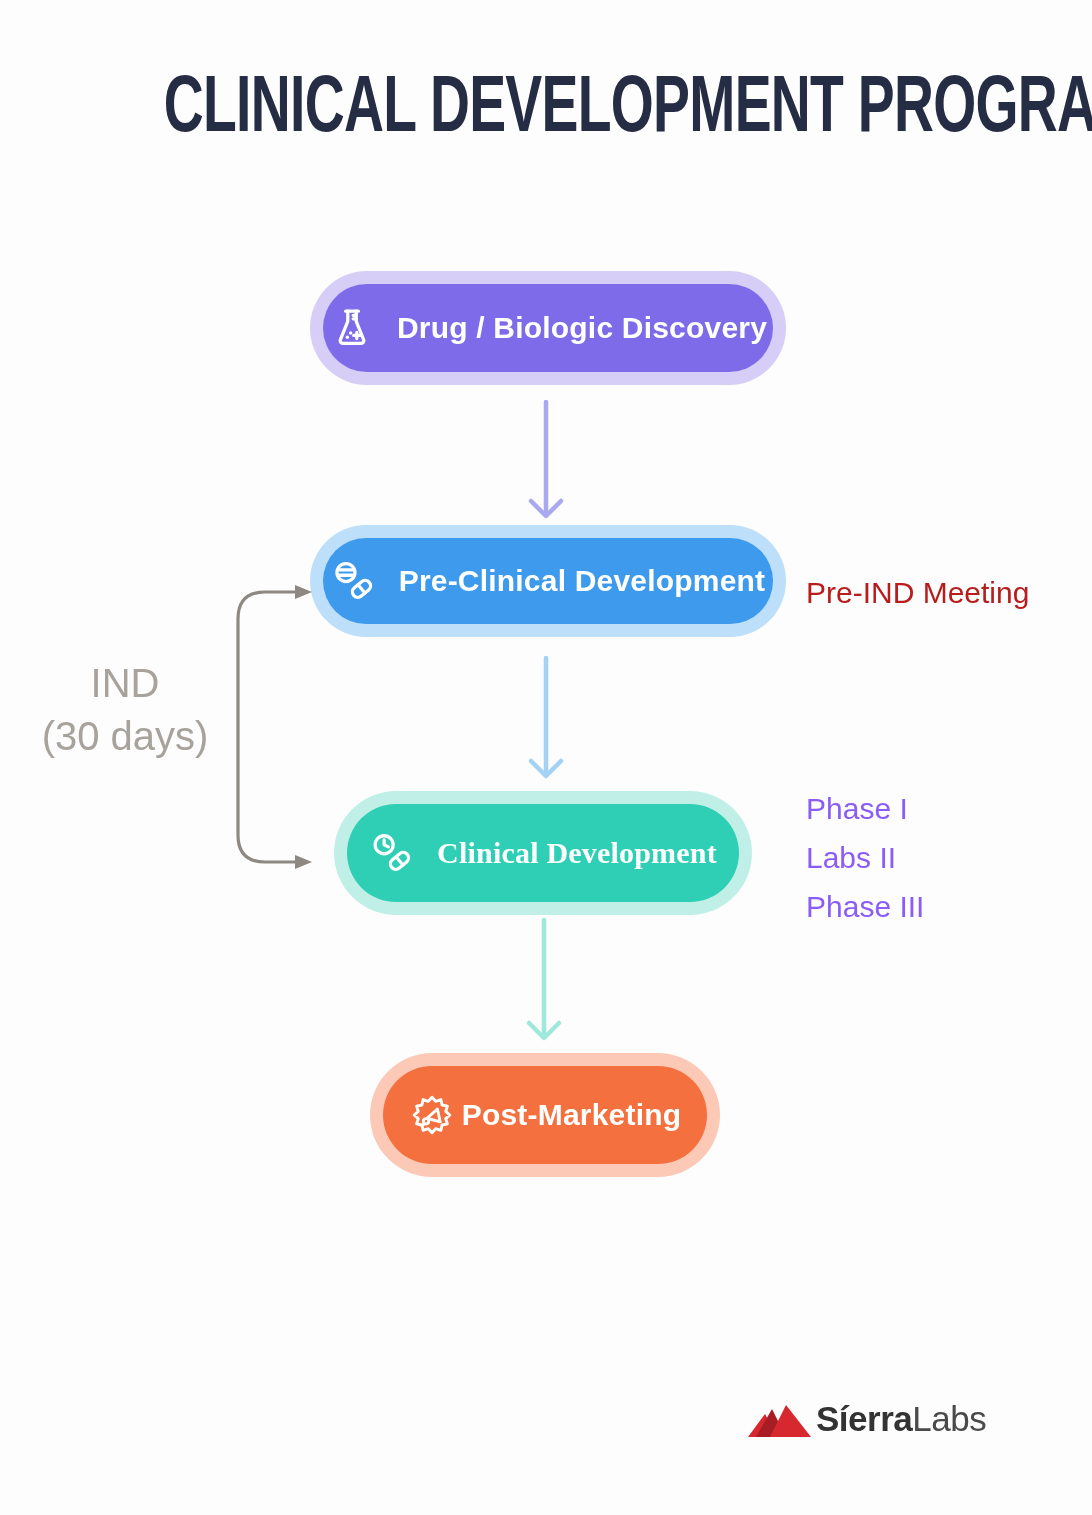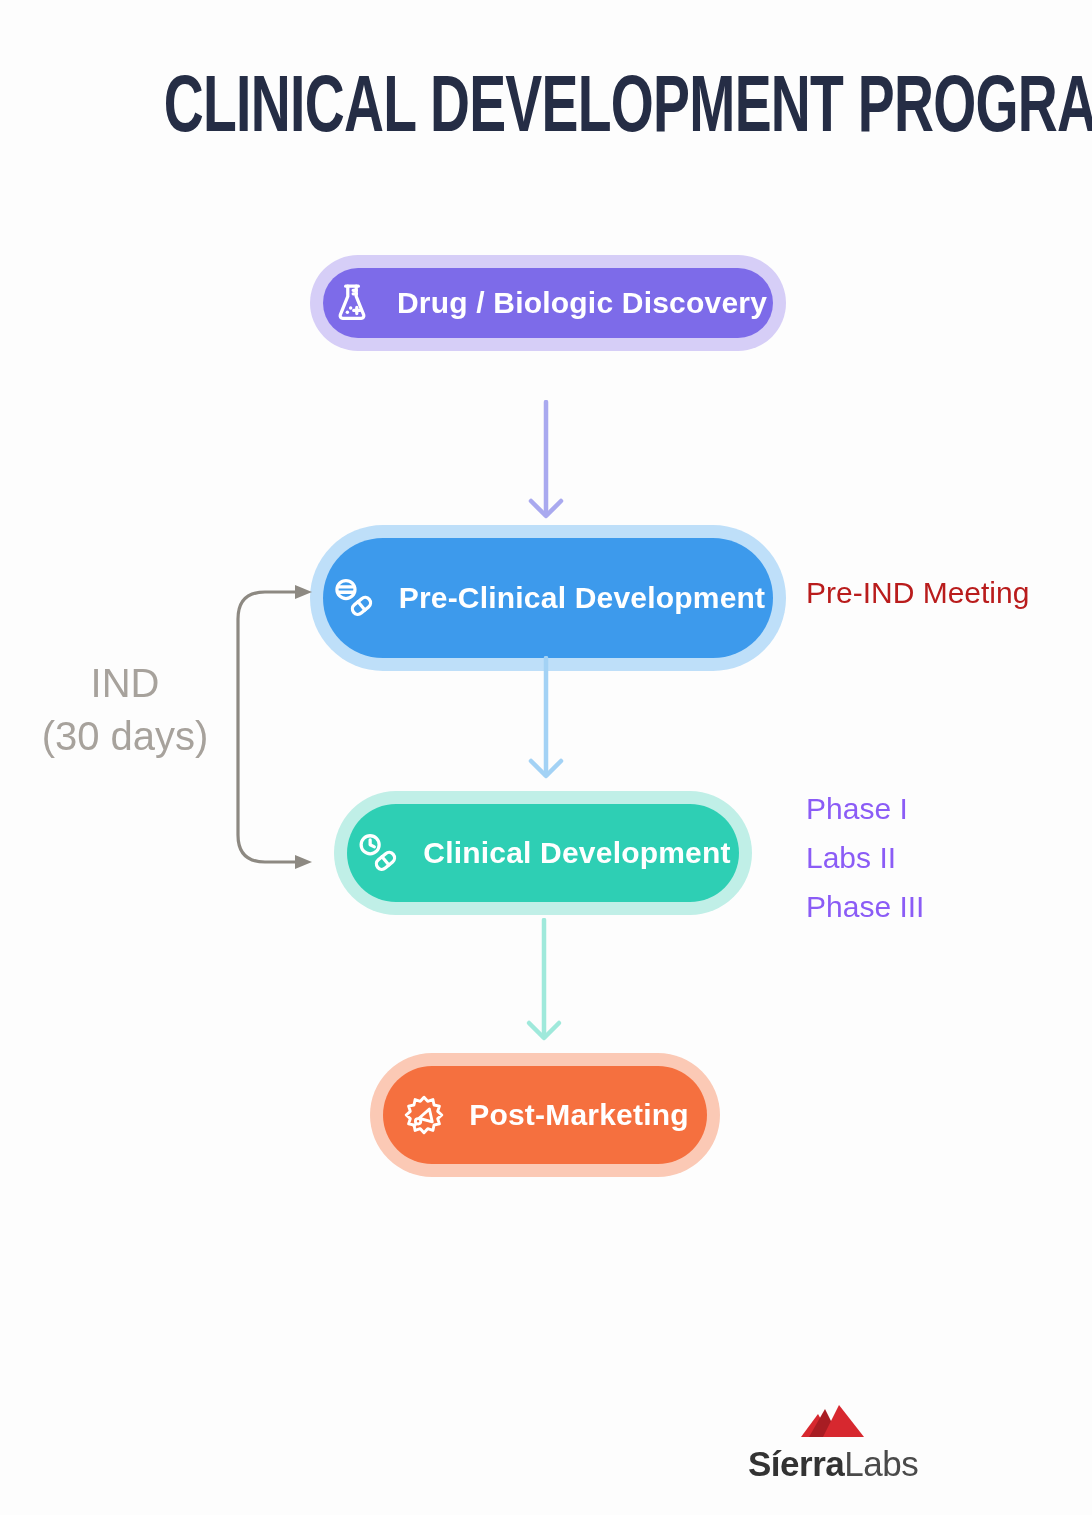--- a/index.html
+++ b/index.html
@@ -64,55 +64,54 @@
   }
   .ind-note .days-line { margin-top: 10px; }
   .bracket { position: absolute; left: 225px; top: 575px; }
   .logo {
     position: absolute;
     left: 748px;
     top: 1398px;
     display: flex;
     align-items: center;
     gap: 4px;
-    flex-direction: column;
   }
   .logo-mountain { width: 64px; height: 42px; }
   .logo-mountain svg { width: 100%; height: 100%; display: block; }
   .logo-text { font-size: 35px; letter-spacing: -0.5px; white-space: nowrap; }
   .logo-name { font-weight: 700; color: #333333; }
   .logo-suffix { font-weight: 400; color: #4a4a4a; }
 </style>
 </head>
 <body>
 
 <div class="canvas" style="background: rgb(253, 253, 253);">
 
   <h1 class="title" style="color: rgb(37, 45, 69);">CLINICAL DEVELOPMENT PROGRAM</h1>
 
-  <div class="pill" style="left: 323px; top: 268px; width: 450px; height: 70px; --fill: #7d6be9; --glow: #d6cef7;">
+  <div class="pill" style="left: 323px; top: 284px; width: 450px; height: 88px; --fill: #7d6be9; --glow: #d6cef7;">
     <span class="pill-icon">
       <svg viewBox="0 0 24 24" fill="none" stroke="#ffffff" stroke-width="1.7" stroke-linecap="round" stroke-linejoin="round">
         <path d="M9.8 3.2v5.4L5.9 18.2a1.35 1.35 0 0 0 1.25 1.8h9.7a1.35 1.35 0 0 0 1.25-1.8L14.2 8.6V3.2"></path>
         <path d="M8.7 3.2h6.6"></path>
         <path d="M12.6 5.4h1.7M12.6 7.2h1.7"></path>
         <circle cx="9.6" cy="16.8" r="0.9" fill="#ffffff" stroke="none"></circle>
         <circle cx="11.3" cy="14.6" r="0.9" fill="#ffffff" stroke="none"></circle>
         <path d="M14.5 14.3v3.2M12.9 15.9h3.2"></path>
       </svg>
     </span>
     <span class="pill-label">Drug / Biologic Discovery</span>
   </div>
 
   <svg class="flow-arrow" style="left:525px; top:400px;" width="42" height="122" viewBox="0 0 42 122">
     <line x1="21" y1="2" x2="21" y2="114" stroke-width="4.5" stroke-linecap="round" stroke="#a9a9ef"></line>
     <polyline points="6,101 21,116 36,101" fill="none" stroke-width="4.5" stroke-linecap="round" stroke-linejoin="round" stroke="#a9a9ef"></polyline>
   </svg>
 
-  <div class="pill" style="left: 323px; top: 538px; width: 450px; height: 120px; --fill: #3d9aec; --glow: #bedff9;">
+  <div class="pill" style="left: 323px; top: 538px; width: 450px; height: 86px; --fill: #3d9aec; --glow: #bedff9;">
     <span class="pill-icon">
       <svg viewBox="0 0 24 24" fill="none" stroke="#ffffff" stroke-width="1.7" stroke-linecap="round" stroke-linejoin="round">
         <circle cx="7.8" cy="7.6" r="4.7"></circle>
         <path d="M4.1 6.2h7.4M4.1 9h7.4"></path>
         <g transform="rotate(-40 15.9 16.1)">
           <rect x="10.6" y="13.3" width="10.6" height="5.6" rx="2.8"></rect>
           <path d="M15.9 13.3v5.6"></path>
         </g>
       </svg>
     </span>
@@ -130,21 +129,21 @@
     <div>IND</div>
     <div class="days-line">(30 days)</div>
   </div>
 
   <svg class="bracket" width="100" height="305" viewBox="0 0 100 305">
     <path d="M72 17 H40 Q13 17 13 44 V260 Q13 287 40 287 H72" fill="none" stroke-width="3.2" stroke-linecap="round" stroke="#8d8982"></path>
     <polygon points="70,10 87,17 70,24" fill="#8d8982"></polygon>
     <polygon points="70,280 87,287 70,294" fill="#8d8982"></polygon>
   </svg>
 
-  <div class="pill" style="left: 347px; top: 804px; width: 392px; height: 98px; --fill: #2ecfb4; --glow: #c0efe7;">
+  <div class="pill" style="left: 347px; top: 804px; width: 392px; height: 98px; font-family: Liberation Serif, serif; --fill: #2ecfb4; --glow: #c0efe7;">
     <span class="pill-icon">
       <svg viewBox="0 0 24 24" fill="none" stroke="#ffffff" stroke-width="1.7" stroke-linecap="round" stroke-linejoin="round">
         <circle cx="7.9" cy="7.7" r="4.7"></circle>
         <path d="M7.9 5.2v2.5l2.2 1.1"></path>
         <g transform="rotate(-40 15.9 16.1)">
           <rect x="10.6" y="13.3" width="10.6" height="5.6" rx="2.8"></rect>
           <path d="M15.9 13.3v5.6"></path>
         </g>
       </svg>
     </span>
@@ -155,21 +154,21 @@
     <div>Phase I</div>
     <div>Labs II</div>
     <div>Phase III</div>
   </div>
 
   <svg class="flow-arrow" style="left:523px; top:918px;" width="42" height="126" viewBox="0 0 42 126">
     <line x1="21" y1="2" x2="21" y2="118" stroke-width="4.5" stroke-linecap="round" stroke="#9fe9db"></line>
     <polyline points="6,105 21,120 36,105" fill="none" stroke-width="4.5" stroke-linecap="round" stroke-linejoin="round" stroke="#9fe9db"></polyline>
   </svg>
 
-  <div class="pill" style="left: 383px; top: 1066px; width: 324px; height: 98px; --fill: #f5703f; --glow: #fbc9b5;">
+  <div class="pill" style="left: 383px; top: 1066px; width: 324px; height: 98px; gap: 7px; --fill: #f5703f; --glow: #fbc9b5;">
     <span class="pill-icon">
       <svg viewBox="0 0 24 24" fill="none" stroke="#ffffff" stroke-width="1.5" stroke-linecap="round" stroke-linejoin="round">
         <polygon points="21.3,12 19.15,13.92 20.05,16.65 17.23,17.23 16.65,20.05 13.92,19.15 12,21.3 10.08,19.15 7.35,20.05 6.77,17.23 3.95,16.65 4.85,13.92 2.7,12 4.85,10.08 3.95,7.35 6.77,6.77 7.35,3.95 10.08,4.85 12,2.7 13.92,4.85 16.65,3.95 17.23,6.77 20.05,7.35 19.15,10.08"></polygon>
         <path d="M9.4 13.7l5.4-4.8 1.5 6.7z"></path>
         <circle cx="8.9" cy="15.3" r="1.4"></circle>
         <path d="M7.8 16.7l-1 1.1"></path>
       </svg>
     </span>
     <span class="pill-label">Post-Marketing</span>
   </div>

